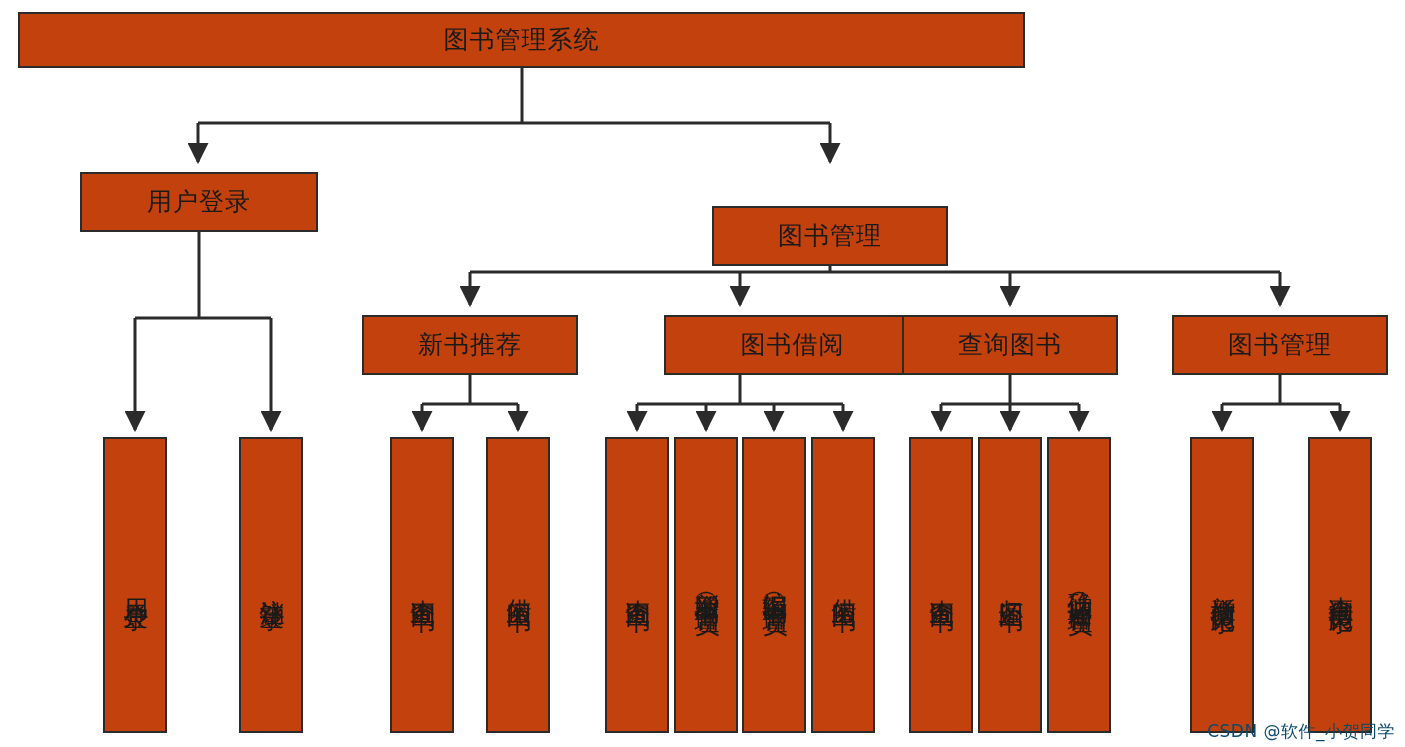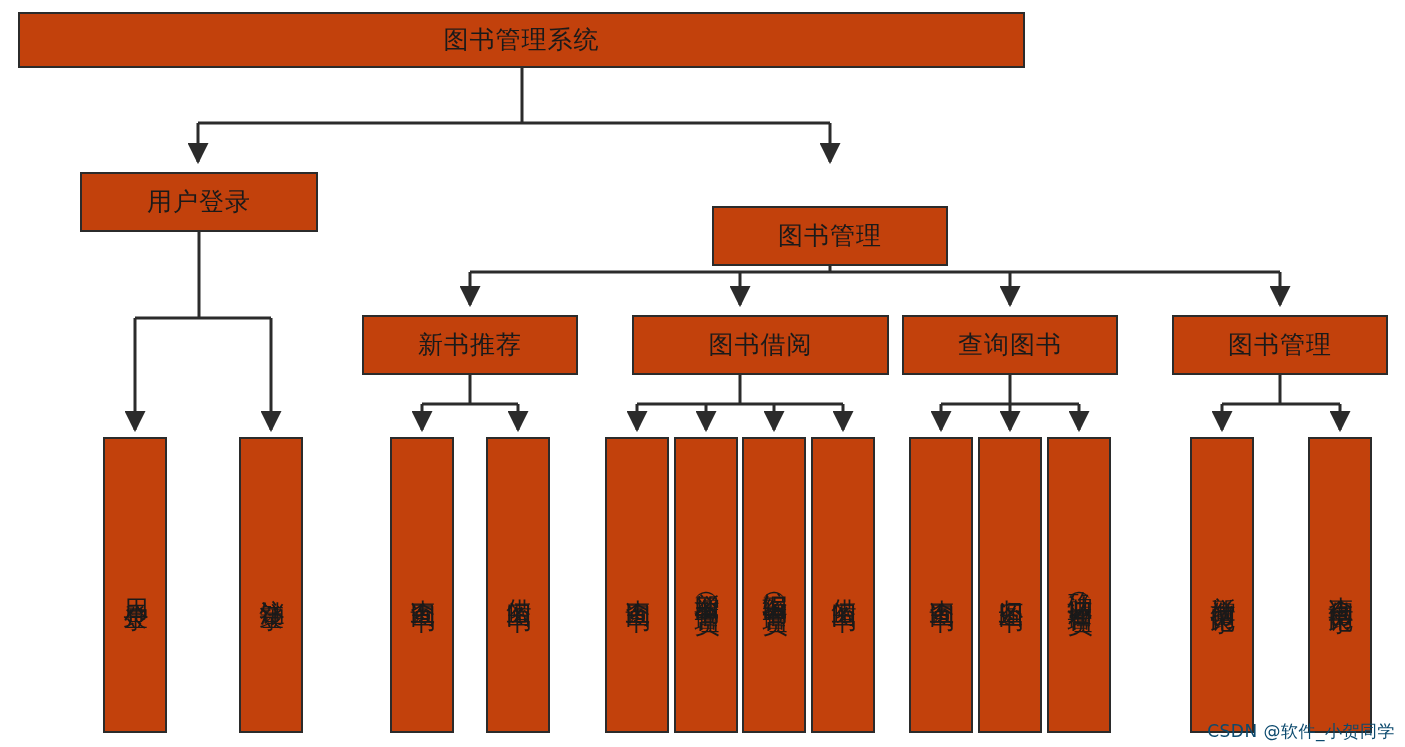--- a/index.html
+++ b/index.html
@@ -128,21 +128,21 @@
   <div class="node horiz" style="left:80px; top:172px; width:238px; height:60px;">
     <span>用户登录</span>
   </div>
   <div class="node horiz" style="left:712px; top:172px; width:236px; height:60px;margin-top:34px;">
     <span>图书管理</span>
   </div>
 
   <div class="node horiz" style="left:362px; top:315px; width:216px; height:60px;justify-content:center;">
     <span>新书推荐</span>
   </div>
-  <div class="node horiz" style="left:632px; top:315px; width:257px; height:60px;">
+  <div class="node horiz" style="left:664px; top:315px; width:257px; height:60px;">
     <span>图书借阅</span>
   </div>
   <div class="node horiz" style="left:902px; top:315px; width:216px; height:60px;">
     <span>查询图书</span>
   </div>
   <div class="node horiz" style="left:1172px; top:315px; width:216px; height:60px;">
     <span>图书管理</span>
   </div>
 
   <div class="node vert" style="left:103px; top:437px; width:64px; height:296px;">

